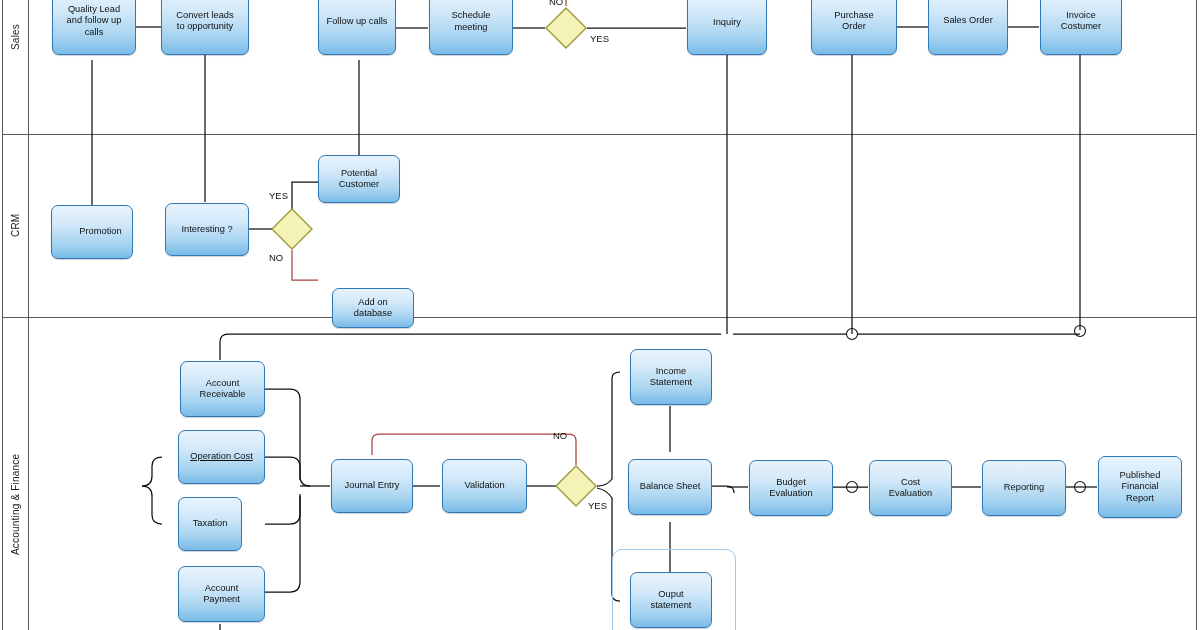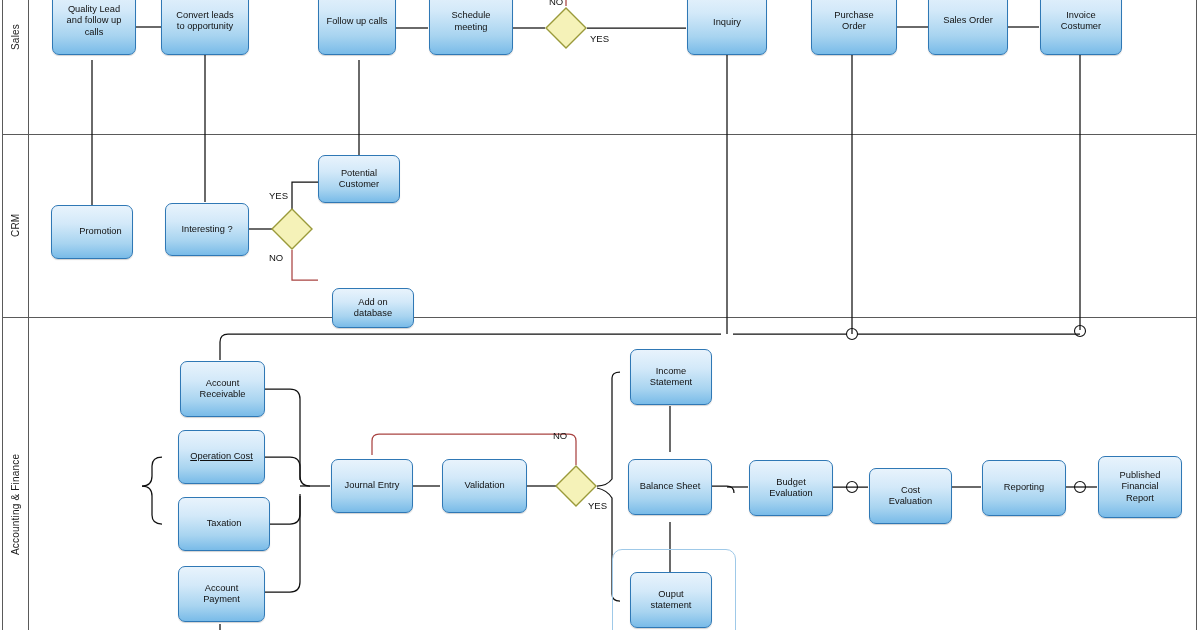--- a/index.html
+++ b/index.html
@@ -225,21 +225,21 @@
     <div>
       <span>Account</span>
       <span>Receivable</span>
     </div>
   </div>
 
   <div class="task" style="left:178px;top:430px;width:87px;height:54px;text-decoration:underline;">
     <span>Operation Cost</span>
   </div>
 
-  <div class="task" style="left:178px;top:497px;width:92px;height:54px;">
+  <div class="task" style="left:178px;top:497px;width:64px;height:54px;">
     <span>Taxation</span>
   </div>
 
   <div class="task" style="left:178px;top:566px;width:87px;height:56px;">
     <div>
       <span>Account</span>
       <span>Payment</span>
     </div>
   </div>
 
@@ -269,21 +269,21 @@
     </div>
   </div>
 
   <div class="task" style="left:749px;top:460px;width:84px;height:56px;">
     <div>
       <span>Budget</span>
       <span>Evaluation</span>
     </div>
   </div>
 
-  <div class="task" style="left:869px;top:460px;width:83px;height:56px;margin-top:8px;">
+  <div class="task" style="left:869px;top:460px;width:83px;height:56px;">
     <div>
       <span>Cost</span>
       <span>Evaluation</span>
     </div>
   </div>
 
   <div class="task" style="left:982px;top:460px;width:84px;height:56px;">
     <span>Reporting</span>
   </div>
 

